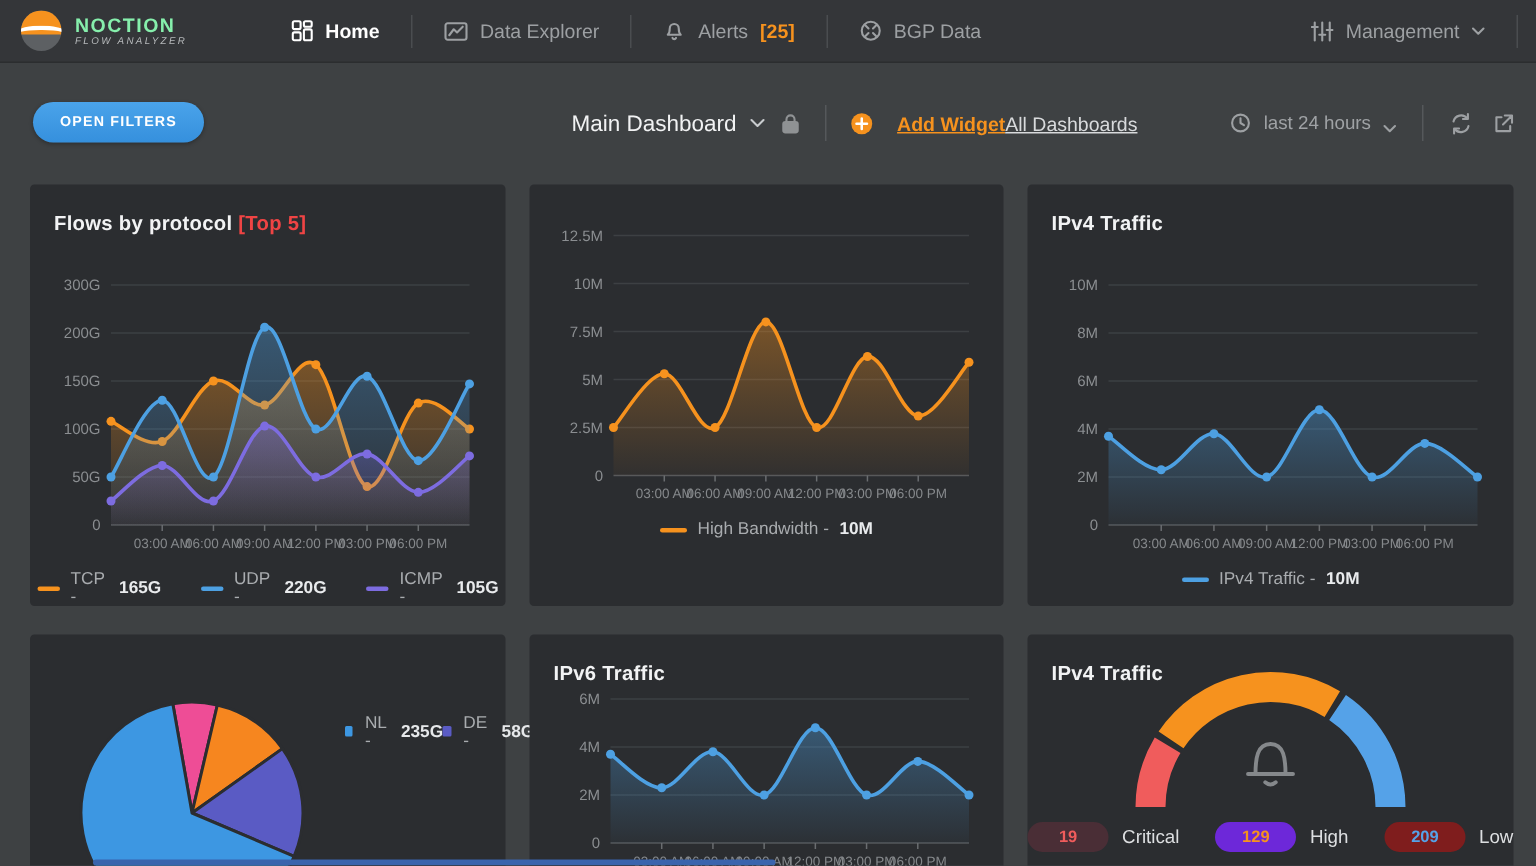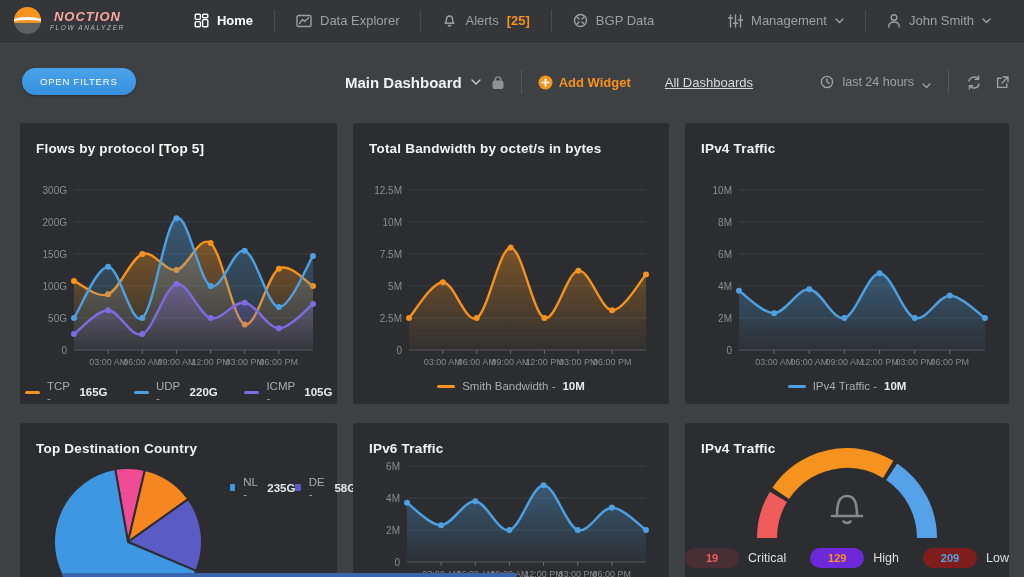--- a/index.html
+++ b/index.html
@@ -14,46 +14,46 @@
   .topnav {
     position:absolute; top:0; left:0; right:0; height:42px;
     background:#343639; border-bottom:1px solid #2b2d2f;
     display:flex; align-items:center; z-index:10;
   }
   .brand { display:flex; align-items:center; gap:9px; margin-left:14px; cursor:pointer; }
   .logo-circle { width:27px; height:27px; border-radius:50%; overflow:hidden; position:relative; background:#5d6063; }
   .logo-circle .half { position:absolute; top:0; left:0; right:0; height:58%; background:#f6921e; }
   .logo-circle .swoosh { position:absolute; top:38%; left:-25%; width:150%; height:60%; border-top:3px solid #fff; border-radius:50%; }
   .brand-text { display:flex; flex-direction:column; line-height:1; }
-  .brand-line1 { font-size:13px; font-weight:bold; font-style:italic; color:#fca5a5; letter-spacing:1px;text-align:center; }
+  .brand-line1 { font-size:13px; font-weight:bold; color:#86efac; letter-spacing:1px; }
   .brand-line2 { font-size:6.5px; font-style:italic; color:#b6b9bb; letter-spacing:1.6px; margin-top:2px; }
   .nav-items { display:flex; align-items:center; margin-left:48px; height:100%; }
   .nav-item { display:flex; align-items:center; gap:8px; padding:0 21px; height:100%;
     font-size:13px; color:#9da0a3; cursor:pointer; white-space:nowrap;justify-content:space-between; }
   .nav-item.active { color:#fff; font-weight:bold; }
   .nav-item .badge { color:#f6921e; font-weight:bold; }
   .v-div { width:1px; height:22px; background:#4a4d50; }
   .nav-right { margin-left:auto; display:flex; align-items:center; height:100%; margin-right:12px; }
   svg.st { stroke:#9da0a3; fill:none; stroke-width:1.4; stroke-linecap:round; stroke-linejoin:round; }
   .nav-item.active svg.st { stroke:#fff; }
   
   .toolbar { position:absolute; top:60px; left:0; right:0; height:44px; z-index:9; }
   .btn-filters {
     position:absolute; left:22px; top:8px; height:27px; padding:5px 18px;
     background:linear-gradient(#4aa3ea,#3590dd); border:none; border-radius:14px;
-    color:#fff; font-size:9.5px; font-weight:normal; letter-spacing:.8px;
+    color:#fff; font-size:9.5px; font-weight:bold; letter-spacing:.8px;
     font-family:"Liberation Sans", sans-serif; cursor:pointer;
     box-shadow:0 1px 3px rgba(0,0,0,.3);
   }
   .dash-group { position:absolute; left:345px; top:0; height:44px; display:flex; align-items:center; }
-  .dash-title { font-size:15px; font-weight:bold; color:#f1f2f3; cursor:pointer; display:flex; align-items:center; gap:9px; }
+  .dash-title { font-size:15px; font-weight:normal; color:#f1f2f3; cursor:pointer; display:flex; align-items:center; gap:9px;margin-left:36px; }
   .toolbar .v-div { margin:0 16px; height:24px; background:#55585b; }
-  .add-widget { display:flex; align-items:flex-end; gap:6px; color:#f6921e; font-size:13px;
-    cursor:pointer; font-weight:bold; }
-  .all-dash { margin-left:34px; color:#d8dadc; font-size:13px; text-decoration:underline; cursor:pointer; }
+  .add-widget { display:flex; align-items:flex-end; gap:16px; color:#f6921e; font-size:13px;
+    text-decoration:underline; cursor:pointer; font-weight:bold; }
+  .all-dash { color:#d8dadc; font-size:13px; text-decoration:underline; cursor:pointer; }
   .time-group { position:absolute; right:14px; top:0; height:44px; display:flex; align-items:center; gap:9px; }
   .time-label { color:#9fa2a5; font-size:12.5px; cursor:pointer; display:flex; align-items:flex-end; gap:8px; }
   
   .grid {
     position:absolute; top:123px; left:20px;
     display:grid; grid-template-columns:317px 316px 324px;
     grid-column-gap:16px; grid-row-gap:19px;
   }
   .widget { width:100%; height:281px; background:#2b2d30; border-radius:3px; padding:0 16px; position:relative; }
   .widget h3 { margin-top:18px; font-size:13.5px; font-weight:bold; color:#f2f3f4; letter-spacing:.2px; }
@@ -138,30 +138,20 @@
       <svg class="st" width="15" height="14" viewBox="0 0 15 14">
         <path d="M2.5 1 V13 M7.5 1 V13 M12.5 1 V13"></path>
           <path d="M0.5 4 H4.5 M5.5 9.2 H9.5 M10.5 6 H14.5"></path>
       </svg>
       <span>Management</span>
       <svg class="st" width="9" height="6" viewBox="0 0 9 6">
           <path d="M1 1 L4.5 4.5 L8 1"></path>
         </svg>
     </a>
     <div class="v-div"></div>
-    <a class="nav-item">
-      <svg class="st" width="14" height="15" viewBox="0 0 14 15">
-        <circle cx="7" cy="4.5" r="2.8"></circle>
-          <path d="M1.8 14 C1.8 10.5 4 9 7 9 C10 9 12.2 10.5 12.2 14"></path>
-      </svg>
-      <span>John Smith</span>
-      <svg class="st" width="9" height="6" viewBox="0 0 9 6">
-          <path d="M1 1 L4.5 4.5 L8 1"></path>
-        </svg>
-    </a>
   </div>
 </nav>
 
 <div class="toolbar">
   <button class="btn-filters">OPEN FILTERS</button>
 
   <div class="dash-group">
     <span class="dash-title">
       <span>Main Dashboard</span>
       <svg class="st" width="10" height="7" viewBox="0 0 10 7" style="stroke:#c9cccf">
@@ -206,21 +196,21 @@
         <path d="M8.2 2 H13 V6.8 M13 2 L7 8"></path>
     </svg>
   </div>
 </div>
 
 <div class="grid">
 
   <div class="widget">
     <h3>
       <span>Flows by protocol</span>
-      <span class="suffix" style="color: #ffffff;">[Top 5]</span>
+      <span class="suffix" style="color: #ef4444;">[Top 5]</span>
     </h3>
     <svg class="chart-svg" width="285" height="196" viewBox="0 0 285 196">
         <line x1="38" y1="10" x2="277" y2="10" stroke="#3d4043" stroke-width="1"></line>
         <text x="31" y="13.5" fill="#8b8e91" font-size="10" text-anchor="end">300G</text>
         <line x1="38" y1="42" x2="277" y2="42" stroke="#3d4043" stroke-width="1"></line>
         <text x="31" y="45.5" fill="#8b8e91" font-size="10" text-anchor="end">200G</text>
         <line x1="38" y1="74" x2="277" y2="74" stroke="#3d4043" stroke-width="1"></line>
         <text x="31" y="77.5" fill="#8b8e91" font-size="10" text-anchor="end">150G</text>
         <line x1="38" y1="106" x2="277" y2="106" stroke="#3d4043" stroke-width="1"></line>
         <text x="31" y="109.5" fill="#8b8e91" font-size="10" text-anchor="end">100G</text>
@@ -296,21 +286,20 @@
       </span>
       <span class="leg-item">
         <span class="leg-dash" style="background: rgb(125, 108, 224);"></span>
         <span><span>ICMP</span><span> - </span></span>
           <b>105G</b>
       </span>
     </div>
   </div>
 
   <div class="widget">
-    <h3>Total Bandwidth by octet/s in bytes</h3>
     <svg class="chart-svg" width="285" height="196" viewBox="0 0 285 196">
         <line x1="40" y1="10" x2="277" y2="10" stroke="#3d4043" stroke-width="1"></line>
         <text x="33" y="13.5" fill="#8b8e91" font-size="10" text-anchor="end">12.5M</text>
         <line x1="40" y1="42" x2="277" y2="42" stroke="#3d4043" stroke-width="1"></line>
         <text x="33" y="45.5" fill="#8b8e91" font-size="10" text-anchor="end">10M</text>
         <line x1="40" y1="74" x2="277" y2="74" stroke="#3d4043" stroke-width="1"></line>
         <text x="33" y="77.5" fill="#8b8e91" font-size="10" text-anchor="end">7.5M</text>
         <line x1="40" y1="106" x2="277" y2="106" stroke="#3d4043" stroke-width="1"></line>
         <text x="33" y="109.5" fill="#8b8e91" font-size="10" text-anchor="end">5M</text>
         <line x1="40" y1="138" x2="277" y2="138" stroke="#3d4043" stroke-width="1"></line>
@@ -340,21 +329,21 @@
         <circle cx="107.71428571428571" cy="138" r="3" fill="#f6921e"></circle>
         <circle cx="141.57142857142856" cy="67.6" r="3" fill="#f6921e"></circle>
         <circle cx="175.42857142857142" cy="138" r="3" fill="#f6921e"></circle>
         <circle cx="209.28571428571428" cy="90.64" r="3" fill="#f6921e"></circle>
         <circle cx="243.14285714285714" cy="130.32" r="3" fill="#f6921e"></circle>
         <circle cx="277" cy="94.47999999999999" r="3" fill="#f6921e"></circle>
       </svg>
     <div class="legend">
       <span class="leg-item">
         <span class="leg-dash" style="background: rgb(246, 146, 30);"></span>
-        <span><span>Smith Bandwidth</span><span> - </span></span>
+        <span><span>High Bandwidth</span><span> - </span></span>
           <b>10M</b>
       </span>
     </div>
   </div>
 
   <div class="widget">
     <h3>IPv4 Traffic</h3>
     <svg class="chart-svg" width="292" height="196" viewBox="0 0 292 196">
         <line x1="38" y1="10" x2="284" y2="10" stroke="#3d4043" stroke-width="1"></line>
         <text x="31" y="13.5" fill="#8b8e91" font-size="10" text-anchor="end">10M</text>
@@ -398,21 +387,20 @@
     <div class="legend">
       <span class="leg-item">
         <span class="leg-dash" style="background: rgb(77, 160, 226);"></span>
         <span><span>IPv4 Traffic</span><span> - </span></span>
           <b>10M</b>
       </span>
     </div>
   </div>
 
   <div class="widget">
-    <h3>Top Destination Country</h3>
     <svg class="pie-svg" width="285" height="165" viewBox="0 0 285 165">
         <path d="M 92 75 L 79.2 2.1 A 74 74 0 0 1 108.9 3.0 Z" fill="#ee4d96" stroke="#2b2d30" stroke-width="2" stroke-linejoin="round"></path>
         <path d="M 92 75 L 108.9 3.0 A 74 74 0 0 1 152.3 32.1 Z" fill="#f6861f" stroke="#2b2d30" stroke-width="2" stroke-linejoin="round"></path>
         <path d="M 92 75 L 152.3 32.1 A 74 74 0 0 1 160.1 103.9 Z" fill="#5a5bc4" stroke="#2b2d30" stroke-width="2" stroke-linejoin="round"></path>
         <path d="M 92 75 L 160.1 103.9 A 74 74 0 1 1 79.2 2.1 Z" fill="#3d97e2" stroke="#2b2d30" stroke-width="2" stroke-linejoin="round"></path>
       </svg>
     <div class="pie-legend">
       <span class="pie-leg-item">
         <span class="pie-swatch" style="background: rgb(61, 151, 226);"></span>
         <span><span>NL</span><span> - </span></span>

